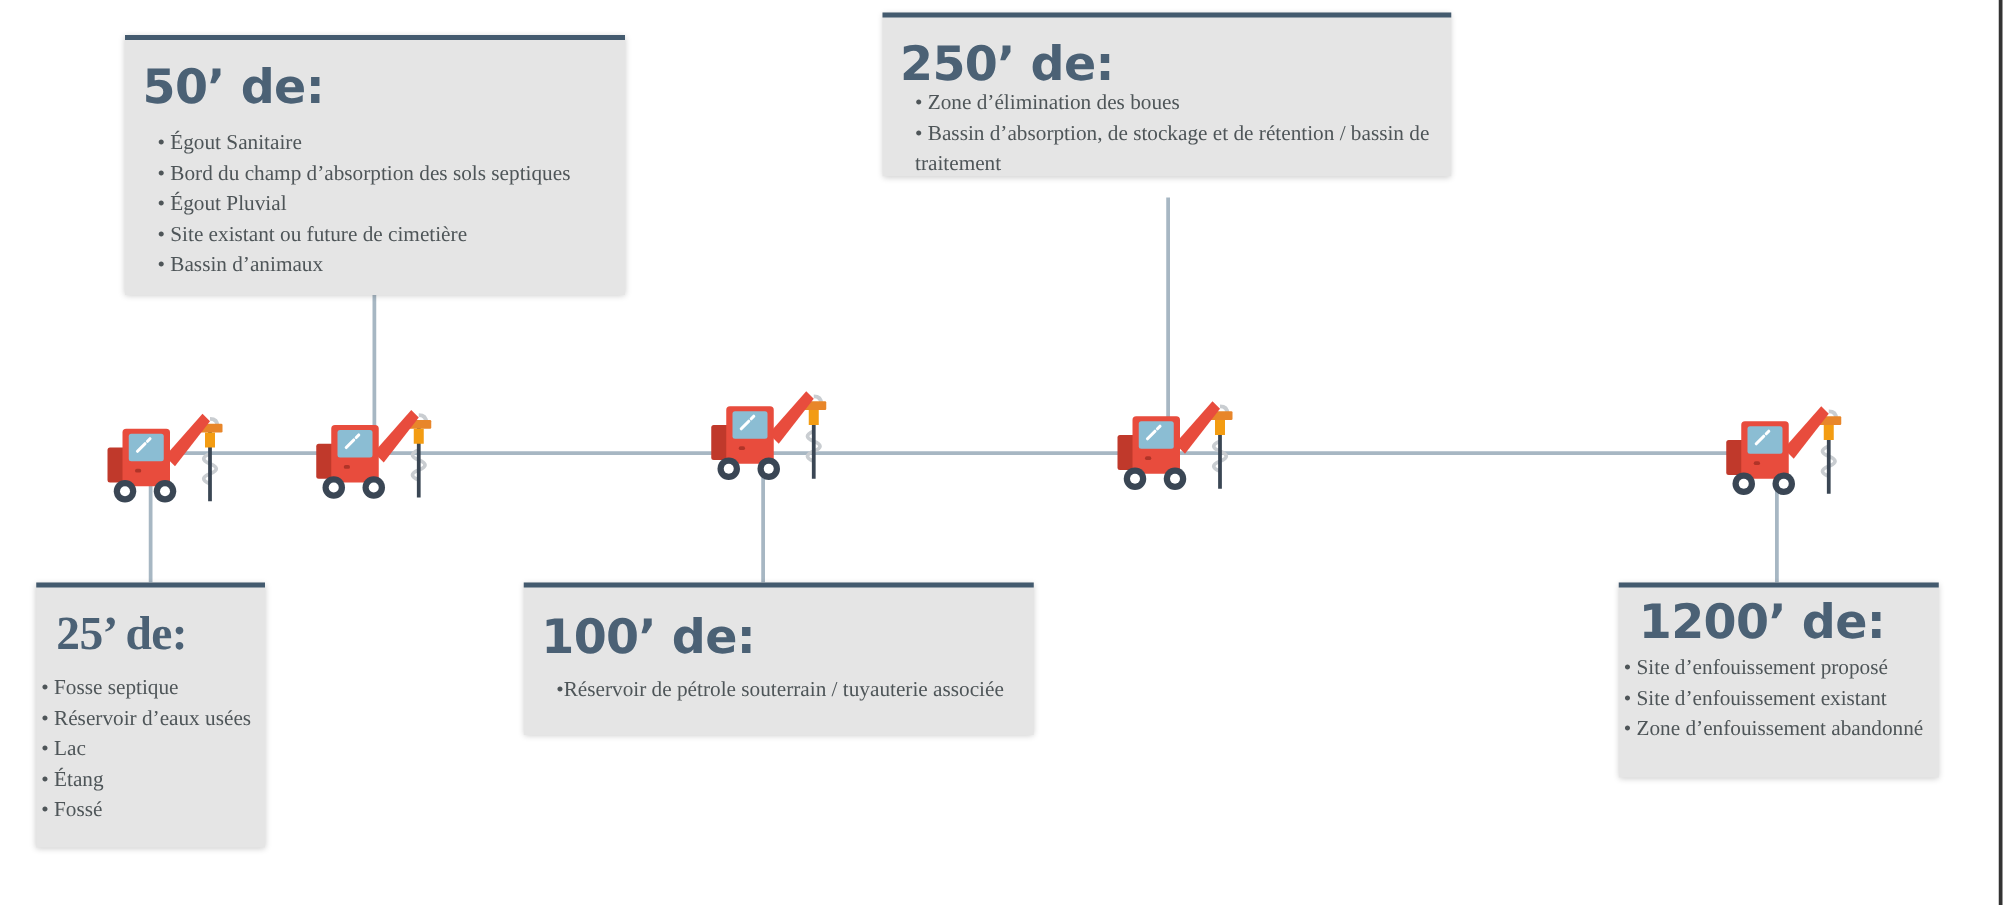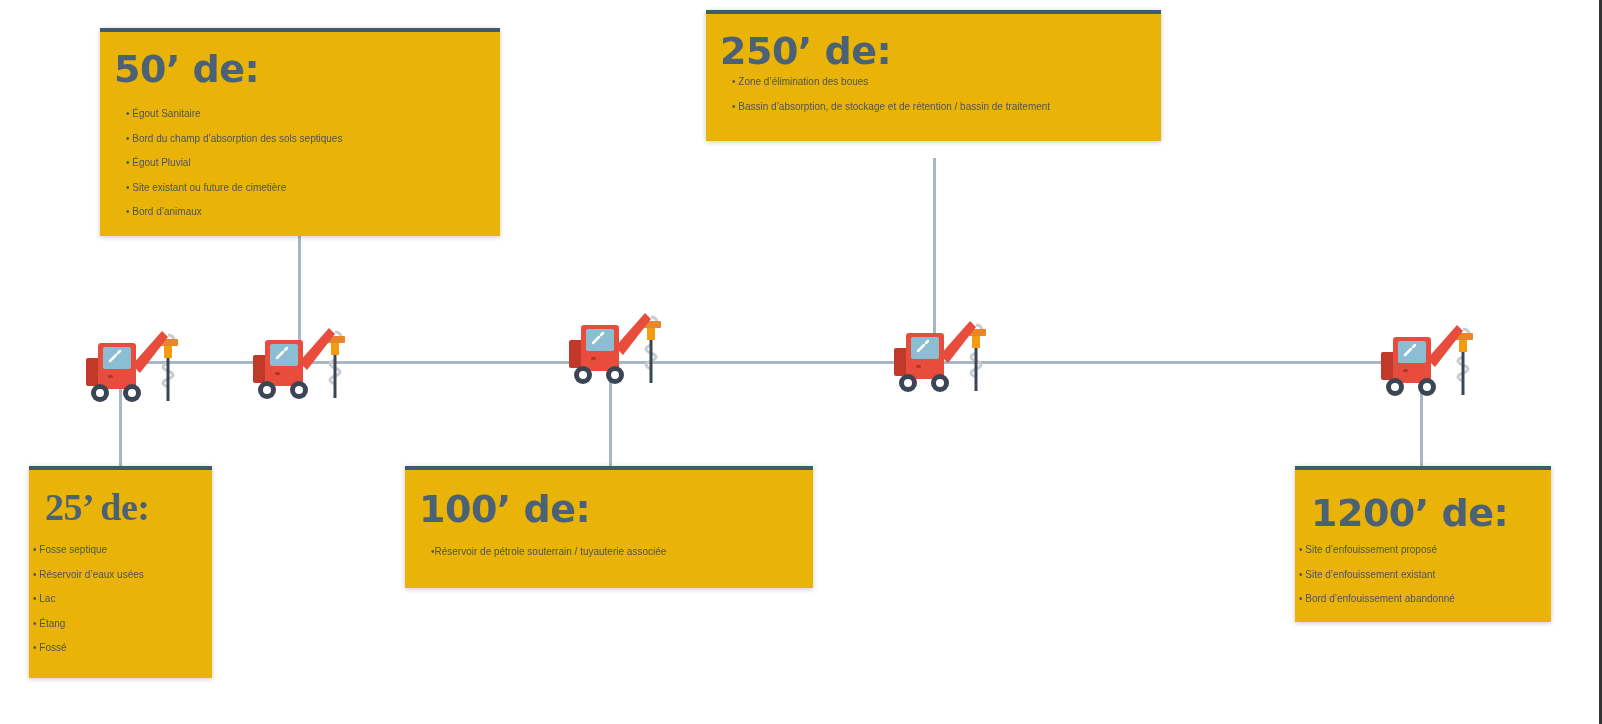--- a/index.html
+++ b/index.html
@@ -5,33 +5,33 @@
     html, body { margin: 0; padding: 0; }
     body {
       width: 1602px; height: 724px; position: relative; overflow: hidden;
       background: #ffffff;
       font-family: "Liberation Sans", "DejaVu Sans", sans-serif;
     }
     .edge-line { position: absolute; left: 1599px; top: 0; width: 3px; height: 724px; background: #333333; }
     .hline { position: absolute; left: 120px; top: 361px; width: 1300px; height: 3px; background: #a7b7c3; }
     .vline { position: absolute; width: 3px; background: #a7b7c3; }
     .card {
-      position: absolute; background: #eab308;
+      position: absolute; background: #e5e5e5;
       border-top: 4px solid #435a6e;
       box-shadow: 0 1px 5px rgba(0,0,0,0.22);
       box-sizing: border-box;
     }
     .card h2 {
       margin: 0; font-family: "DejaVu Sans", sans-serif; font-weight: bold;
       color: #4b6175; font-size: 38px; letter-spacing: -0.5px; line-height: 1;
     }
     .card ul { list-style: none; margin: 0; padding: 0; }
     .card li {
-      font-family: Liberation Sans, sans-serif; color: #4e5558;
-      font-size: 10px; line-height: 24.5px; white-space: nowrap;
+      font-family: Liberation Serif, serif; color: #4e5558;
+      font-size: 17px; line-height: 24.5px; white-space: nowrap;
     }
     .card li.wrap { white-space: normal; }
     .truck { position: absolute; width: 100px; height: 90px; }
   </style>
 </head>
 <body>
 
 <svg width="0" height="0" style="position:absolute">
   <defs>
     <g id="truck-g">
@@ -86,21 +86,21 @@
     <use href="#truck-g"></use>
   </svg>
 
 <div class="card" style="left:100px; top:28px; width:400px; height:208px; padding:18px 0 0 14px;">
   <h2>50’ de:</h2>
   <ul style="margin-top:14px; padding-left:12px;">
     <li>• Égout Sanitaire</li>
     <li>• Bord du champ d’absorption des sols septiques</li>
     <li>• Égout Pluvial</li>
     <li>• Site existant ou future de cimetière</li>
-    <li>•  Bord d’animaux</li>
+    <li>•  Bassin d’animaux</li>
   </ul>
 </div>
 
 <div class="card" style="left:706px; top:10px; width:455px; height:131px; padding:18px 14px 0 14px;">
   <h2>250’ de:</h2>
   <ul style="margin-top:0; padding-left:12px;">
     <li>• Zone d’élimination des boues</li>
     <li class="wrap">• Bassin d’absorption, de stockage et de rétention / bassin de traitement</li>
   </ul>
 </div>
@@ -109,27 +109,27 @@
   <h2 style="padding-left:12px;font-family:Liberation Serif, serif;">25’ de:</h2>
   <ul style="margin-top:12px;">
     <li>• Fosse septique</li>
     <li>• Réservoir d’eaux usées</li>
     <li>• Lac</li>
     <li>• Étang</li>
     <li>• Fossé</li>
   </ul>
 </div>
 
-<div class="card" style="left:405px; top:466px; width:408px; height:122px; padding:20px 0 0 14px;">
+<div class="card" style="left:419px; top:466px; width:408px; height:122px; padding:20px 0 0 14px;">
   <h2>100’ de:</h2>
   <ul style="margin-top:12px; padding-left:12px;">
     <li>•Réservoir de pétrole souterrain / tuyauterie associée</li>
   </ul>
 </div>
 
-<div class="card" style="left:1295px; top:466px; width:256px; height:156px; padding:24px 0 0 4px;">
+<div class="card" style="left:1295px; top:466px; width:256px; height:156px; padding:8px 0 0 4px;">
   <h2 style="padding-left:12px;">1200’ de:</h2>
   <ul style="margin-top:6px;">
     <li>• Site d’enfouissement proposé</li>
     <li>• Site d’enfouissement existant</li>
-    <li>• Bord d’enfouissement abandonné</li>
+    <li>• Zone d’enfouissement abandonné</li>
   </ul>
 </div>
 
 </body></html>

